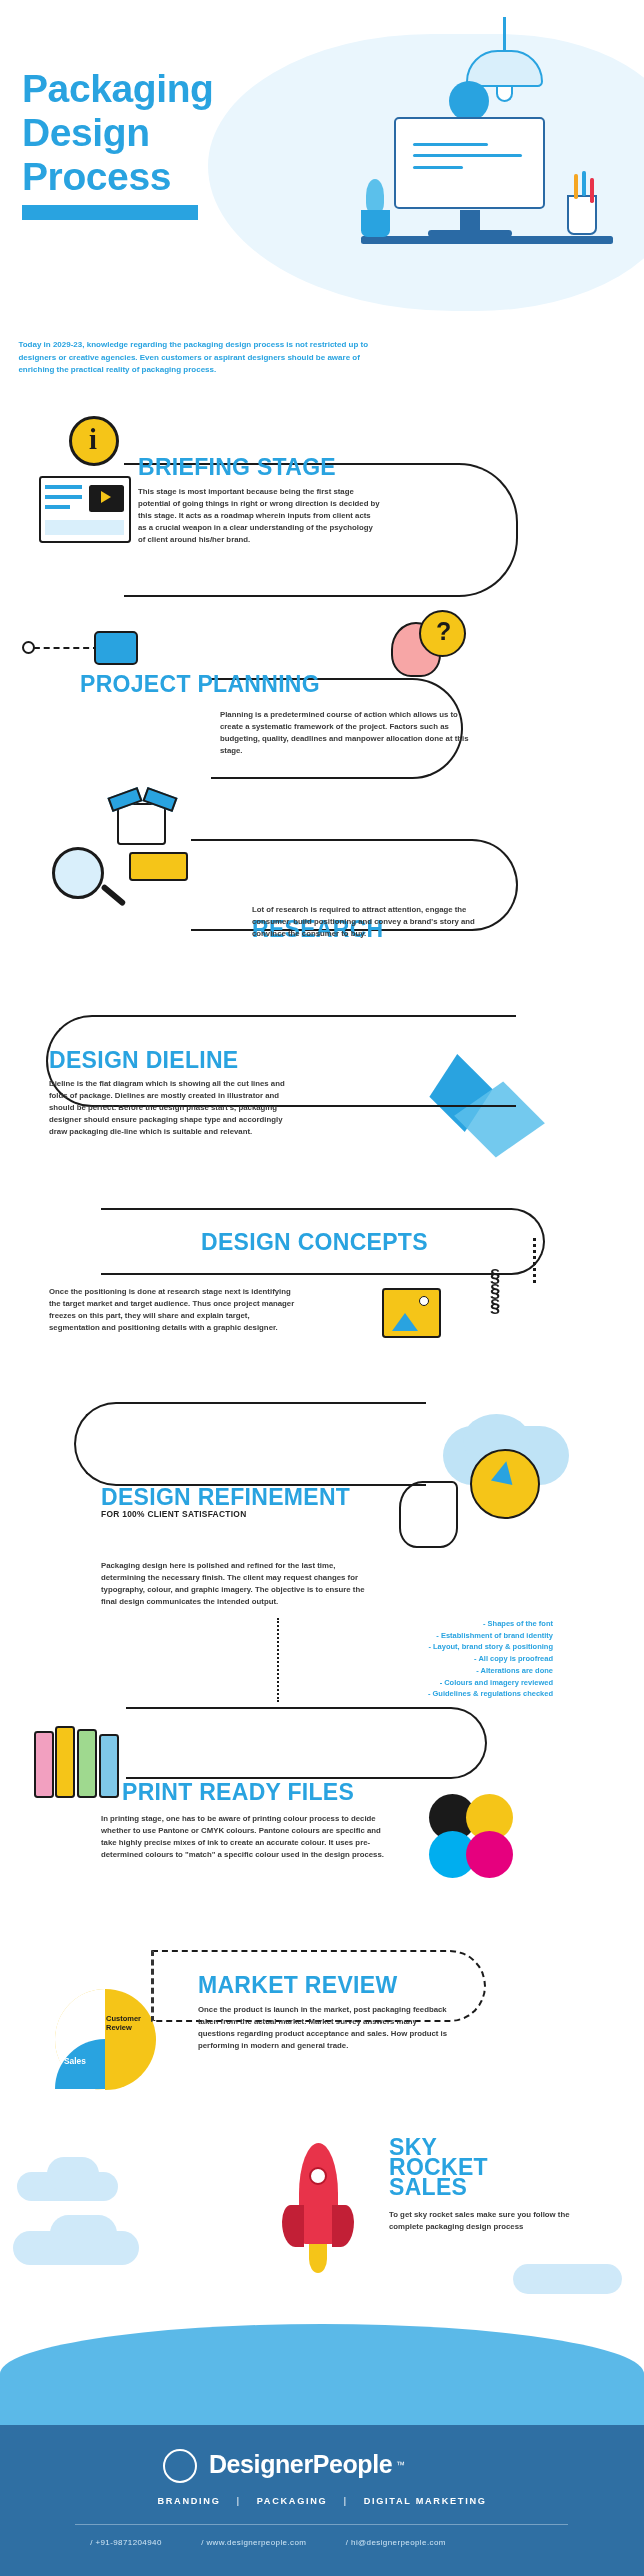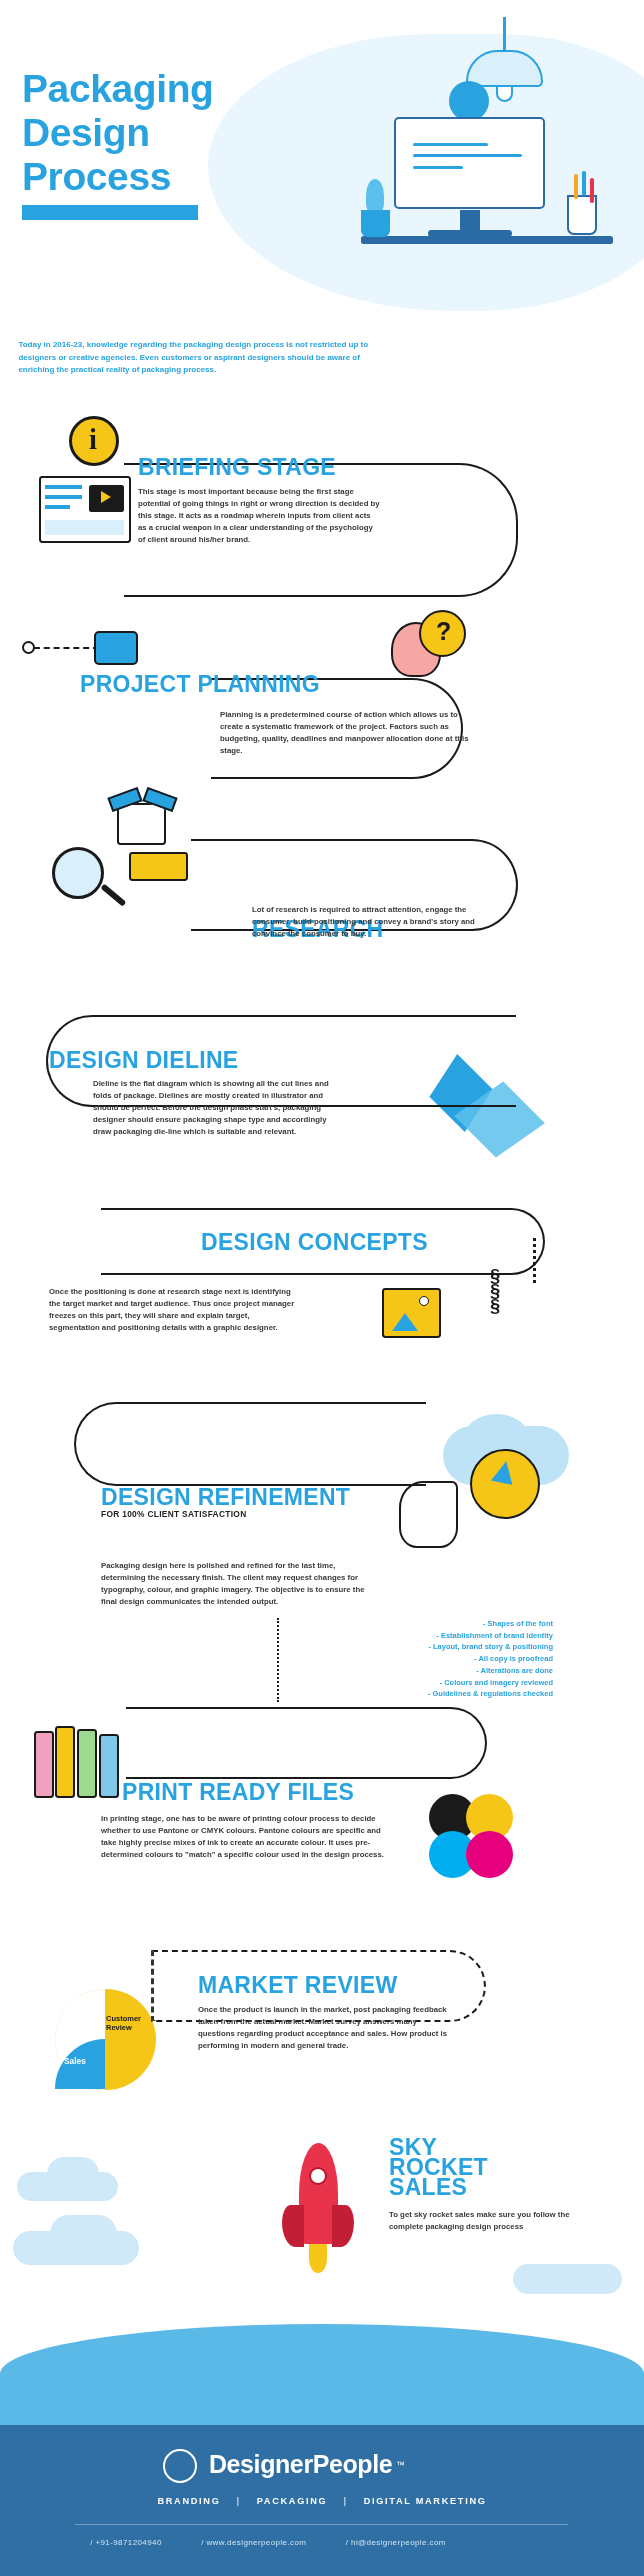--- a/index.html
+++ b/index.html
@@ -245,21 +245,21 @@
     <div class="pen" style="left:590px;top:178px;background:#e8334a;"></div>
 
     <div class="hdr-title">
       <div>Packaging</div>
       <div>Design</div>
       <div>Process</div>
     </div>
     <div class="hdr-underline"></div>
   </div>
 
-  <div class="intro">Today in 2016-23, knowledge regarding the packaging design process is not restricted up to designers or creative agencies. Even customers or aspirant designers should be aware of enriching the practical reality of packaging process.</div>
+  <div class="intro">Today in 2029-23, knowledge regarding the packaging design process is not restricted up to designers or creative agencies. Even customers or aspirant designers should be aware of enriching the practical reality of packaging process.</div>
 
   <div class="circle-icon" style="left:69px;top:416px;width:50px;height:50px;border:3.4px solid #1a1a1a;background:#f5c518;"></div>
   <div style="position:absolute;left:89px;top:424px;font-size:28.5px;font-weight:bold;color:#1a1a1a;font-family:'Liberation Serif',serif;">i</div>
 
   <div class="doc-card" style="left:39px;top:476px;width:92px;height:67px;"></div>
   <div style="position:absolute;left:45px;top:485px;width:37px;height:4.2px;background:#29a3e0;"></div>
   <div style="position:absolute;left:45px;top:495px;width:37px;height:4.2px;background:#29a3e0;"></div>
   <div style="position:absolute;left:45px;top:505px;width:25px;height:4.2px;background:#29a3e0;"></div>
   <div style="position:absolute;left:89px;top:485px;width:35px;height:27px;background:#1a1a1a;border-radius:2.5px;"></div>
   <div style="position:absolute;left:101px;top:491px;width:0;height:0;border-left:10px solid #f5c518;border-top:6.7px solid transparent;border-bottom:6.7px solid transparent;"></div>
@@ -294,21 +294,21 @@
 
   <div class="step-title" style="left:252px;top:872px;margin-top:44px;">RESEARCH</div>
   <div class="step-body" style="left:252px;top:904px;width:252px;">Lot of research is required to attract attention, engage the consumer, build positioning and convey a brand's story and convince the consumer to buy.</div>
 
   <div style="position:absolute;left:436px;top:1068px;width:50px;height:50px;background:#29a3e0;transform:rotate(45deg) skewX(12deg);"></div>
   <div style="position:absolute;left:470px;top:1090px;width:59px;height:59px;background:#5bc0eb;transform:rotate(45deg) skewX(-10deg);opacity:.85;"></div>
 
   <div class="flowline" style="left:46px;top:1015px;width:470px;height:92px;border-radius:50px 0 0 50px;border-right:none;"></div>
 
   <div class="step-title" style="left:49px;top:1047px;">DESIGN DIELINE</div>
-  <div class="step-body" style="left:49px;top:1078px;width:252px;margin-left:44px;">Dieline is the flat diagram which is showing all the cut lines and folds of package. Dielines are mostly created in illustrator and should be perfect. Before the design phase start's, packaging designer should ensure packaging shape type and accordingly draw packaging die-line which is suitable and relevant.</div>
+  <div class="step-body" style="left:49px;top:1078px;width:252px;">Dieline is the flat diagram which is showing all the cut lines and folds of package. Dielines are mostly created in illustrator and should be perfect. Before the design phase start's, packaging designer should ensure packaging shape type and accordingly draw packaging die-line which is suitable and relevant.</div>
 
   <div style="position:absolute;left:382px;top:1288px;width:59px;height:50px;background:#f5c518;border:2.5px solid #1a1a1a;border-radius:3.4px;"></div>
   <div style="position:absolute;left:392px;top:1313px;width:0;height:0;border-left:13.4px solid transparent;border-right:13.4px solid transparent;border-bottom:18.4px solid #29a3e0;"></div>
   <div style="position:absolute;left:419px;top:1296px;width:10px;height:10px;border-radius:50%;background:#fff;border:1.7px solid #1a1a1a;"></div>
 
   <div class="flowline" style="left:101px;top:1208px;width:444px;height:67px;border-radius:0 42px 42px 0;border-left:none;"></div>
 
   <div style="position:absolute;left:490px;top:1268px;color:#1a1a1a;font-size:18.4px;line-height:15px;font-weight:bold;">§<br>§<br>§</div>
   <div style="position:absolute;left:533px;top:1238px;width:3.4px;height:45px;border-left:3.4px dotted #1a1a1a;"></div>
 

